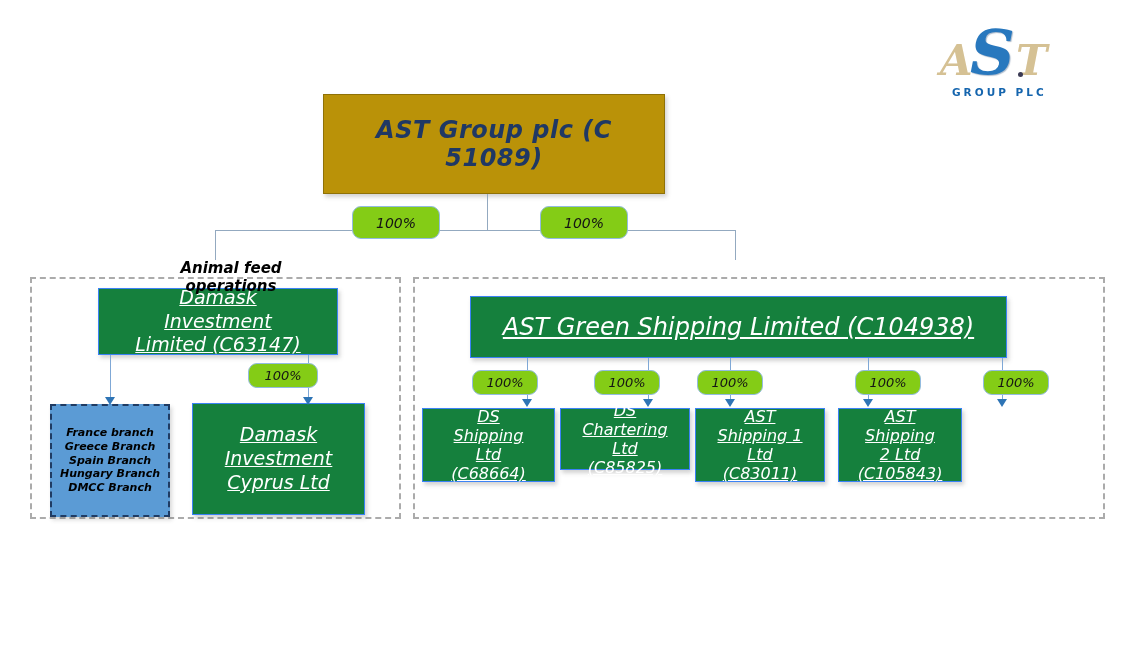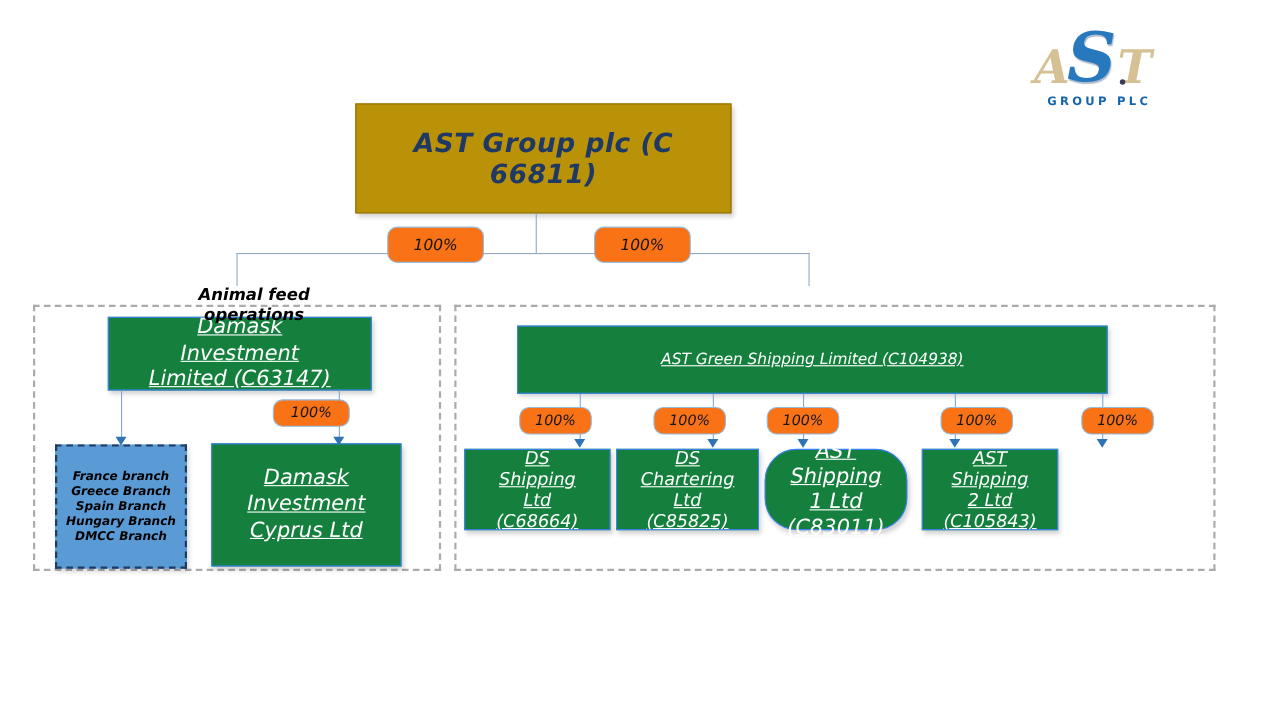--- a/index.html
+++ b/index.html
@@ -28,21 +28,21 @@
   
   .ln{position:absolute;background:#93A9C0;z-index:1;}
   .stem{position:absolute;width:1px;background:#7FA8D6;z-index:1;}
   .arrowhead{
     position:absolute;width:0;height:0;z-index:2;
     border-left:5px solid transparent;border-right:5px solid transparent;
     border-top:8px solid #2E74B5;
   }
   
   .pct{
-    position:absolute;background:#f97316;border:1.5px solid #93BBE0;
+    position:absolute;background:#84cc16;border:1.5px solid #93BBE0;
     border-radius:9px;display:flex;align-items:center;justify-content:center;
     font-style:italic;color:#141414;z-index:5;box-sizing:border-box;
   }
   .pct-big{font-size:14px;}
   .pct-sm{font-size:13px;}
   
   .group{
     position:absolute;border:2px dashed #ABABAB;box-sizing:border-box;z-index:0;
     background:transparent;
   }
@@ -68,21 +68,21 @@
 <div id="canvas">
 
   <div class="logo">
     <span class="logo-a">A</span>
     <span class="logo-s">S</span>
     <span class="logo-t">T</span>
     <span class="logo-dot"></span>
     <div class="logo-sub">GROUP PLC</div>
   </div>
 
-  <div class="node root-node" style="left:323px;top:94px;width:342px;height:100px;padding:0 10px;">AST Group plc (C 66811)</div>
+  <div class="node root-node" style="left:323px;top:94px;width:342px;height:100px;padding:0 10px;">AST Group plc (C 51089)</div>
 
   <div class="ln" style="left:487px;top:194px;width:1px;height:37px;"></div>
   <div class="ln" style="left:215px;top:230px;width:521px;height:1px;"></div>
   <div class="ln" style="left:215px;top:230px;width:1px;height:30px;"></div>
   <div class="ln" style="left:735px;top:230px;width:1px;height:30px;"></div>
 
   <div class="pct pct-big" style="left:352px;top:206px;width:88px;height:33px;">100%</div>
   <div class="pct pct-big" style="left:540px;top:206px;width:88px;height:33px;">100%</div>
 
   <div class="section-label" style="left:140px;top:259px;width:182px;">Animal feed operations</div>
@@ -102,36 +102,36 @@
   <div class="branchbox" style="left:50px;top:404px;width:120px;height:113px;padding:2px 5px;">
     <div>France branch</div>
     <div>Greece Branch</div>
     <div>Spain Branch</div>
     <div>Hungary Branch</div>
     <div>DMCC  Branch</div>
   </div>
 
   <div class="node slate" style="left:192px;top:403px;width:173px;height:112px;font-size:19px;line-height:1.25;padding:0 18px;">Damask Investment Cyprus Ltd</div>
 
-  <div class="node slate" style="left:470px;top:296px;width:537px;height:62px;font-size:14px;padding:0 12px;">AST Green Shipping Limited (C104938)</div>
+  <div class="node slate" style="left:470px;top:296px;width:537px;height:62px;font-size:24px;padding:0 12px;">AST Green Shipping Limited (C104938)</div>
 
   <div class="stem" style="left:527px;top:358px;height:42px;"></div>
   <div class="arrowhead" style="left:522px;top:399px;"></div>
   <div class="pct pct-sm" style="left:472px;top:370px;width:66px;height:25px;">100%</div>
   <div class="node slate" style="left:422px;top:408px;width:133px;height:74px;font-size:16px;line-height:1.2;padding:0 24px;">DS Shipping Ltd (C68664)</div>
 
   <div class="stem" style="left:648px;top:358px;height:42px;"></div>
   <div class="arrowhead" style="left:643px;top:399px;"></div>
   <div class="pct pct-sm" style="left:594px;top:370px;width:66px;height:25px;">100%</div>
-  <div class="node slate" style="left:560px;top:408px;width:130px;height:74px;font-size:16px;line-height:1.2;padding:0 25px;">DS Chartering Ltd (C85825)</div>
+  <div class="node slate" style="left:560px;top:408px;width:130px;height:62px;font-size:16px;line-height:1.2;padding:0 25px;">DS Chartering Ltd (C85825)</div>
 
   <div class="stem" style="left:730px;top:358px;height:42px;"></div>
   <div class="arrowhead" style="left:725px;top:399px;"></div>
   <div class="pct pct-sm" style="left:697px;top:370px;width:66px;height:25px;">100%</div>
-  <div class="node slate" style="left:695px;top:408px;width:130px;height:74px;font-size:19px;line-height:1.2;padding:0 14px;border-radius:29px;">AST Shipping 1 Ltd (C83011)</div>
+  <div class="node slate" style="left:695px;top:408px;width:130px;height:74px;font-size:16px;line-height:1.2;padding:0 14px;">AST Shipping 1 Ltd (C83011)</div>
 
   <div class="stem" style="left:868px;top:358px;height:42px;"></div>
   <div class="arrowhead" style="left:863px;top:399px;"></div>
   <div class="pct pct-sm" style="left:855px;top:370px;width:66px;height:25px;">100%</div>
   <div class="node slate" style="left:838px;top:408px;width:124px;height:74px;font-size:16px;line-height:1.2;padding:0 22px;">AST Shipping 2 Ltd (C105843)</div>
 
   <div class="stem" style="left:1002px;top:358px;height:42px;"></div>
   <div class="arrowhead" style="left:997px;top:399px;"></div>
   <div class="pct pct-sm" style="left:983px;top:370px;width:66px;height:25px;">100%</div>
 

